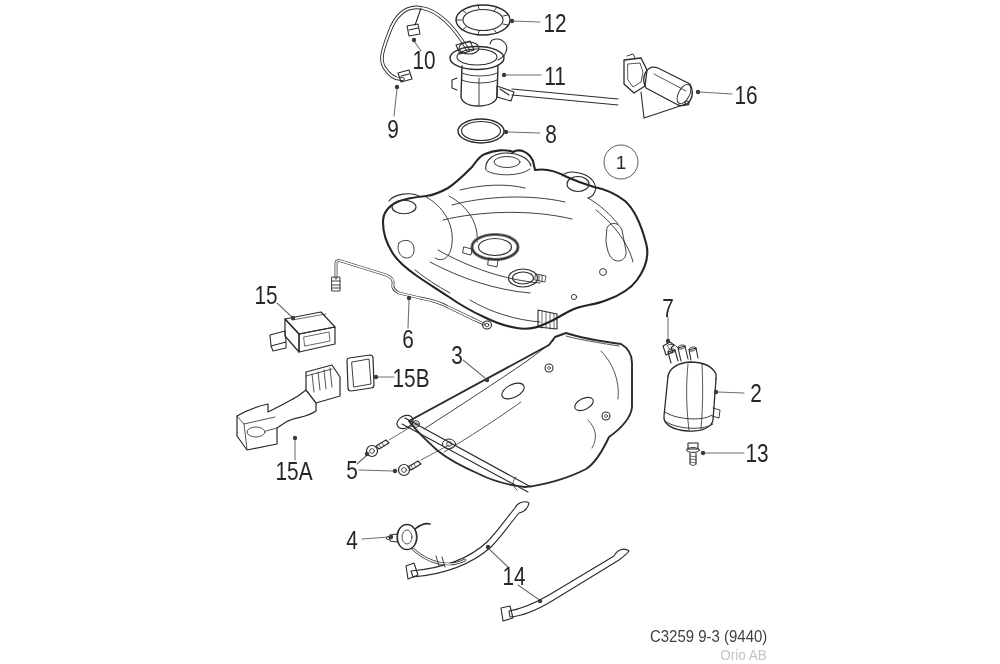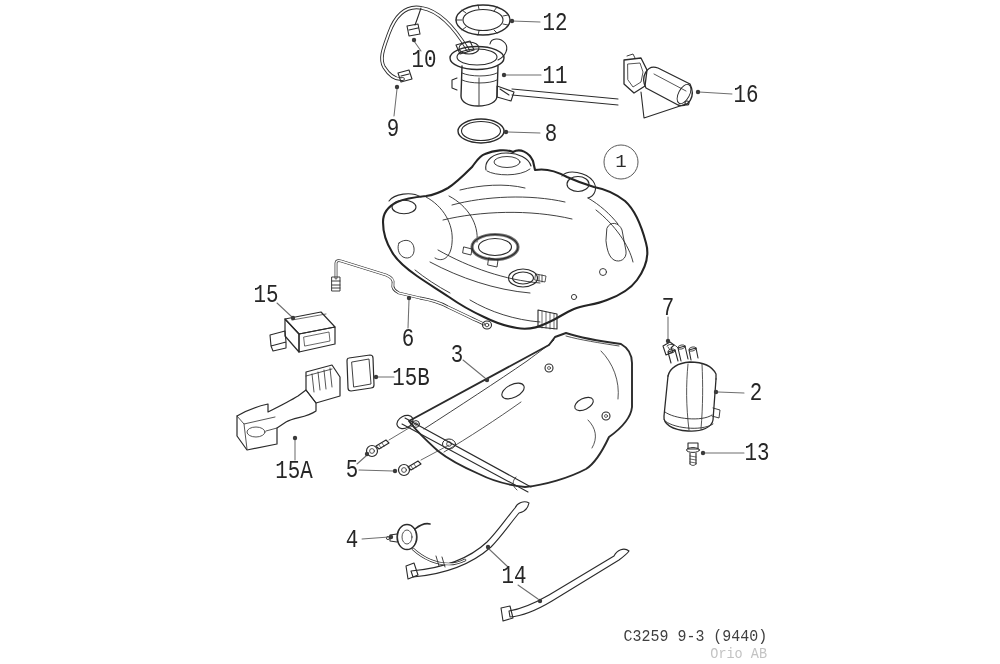--- a/index.html
+++ b/index.html
@@ -1,17 +1,17 @@
 <!DOCTYPE html>
 <html><head>
 <meta charset="utf-8">
 <style>
   html,body{margin:0;padding:0;background:#fff;}
   .stage{position:relative;width:1000px;height:664px;background:#ffffff;overflow:hidden;
-         font-family:Liberation Mono, monospace;}
+         font-family:Liberation Sans, sans-serif;}
   svg.art{position:absolute;left:0;top:0;}
   .label{position:absolute;transform:translate(-50%,-50%) scaleX(0.8);
          font-size:26px;color:#262626;white-space:nowrap;line-height:1;}
   .label.circled{transform:translate(-50%,-50%);width:33px;height:33px;
          border:1.4px solid #5a5a5a;border-radius:50%;display:flex;
          align-items:center;justify-content:center;font-size:19px;color:#2b2b2b;}
   .footer-code{position:absolute;right:233px;top:627px;font-size:17px;color:#3f3f3f;
          transform:scaleX(0.88);transform-origin:100% 50%;white-space:nowrap;}
   .footer-pub{position:absolute;right:233px;top:646px;font-size:15px;color:#c3c3c3;
          transform:scaleX(0.9);transform-origin:100% 50%;white-space:nowrap;}

